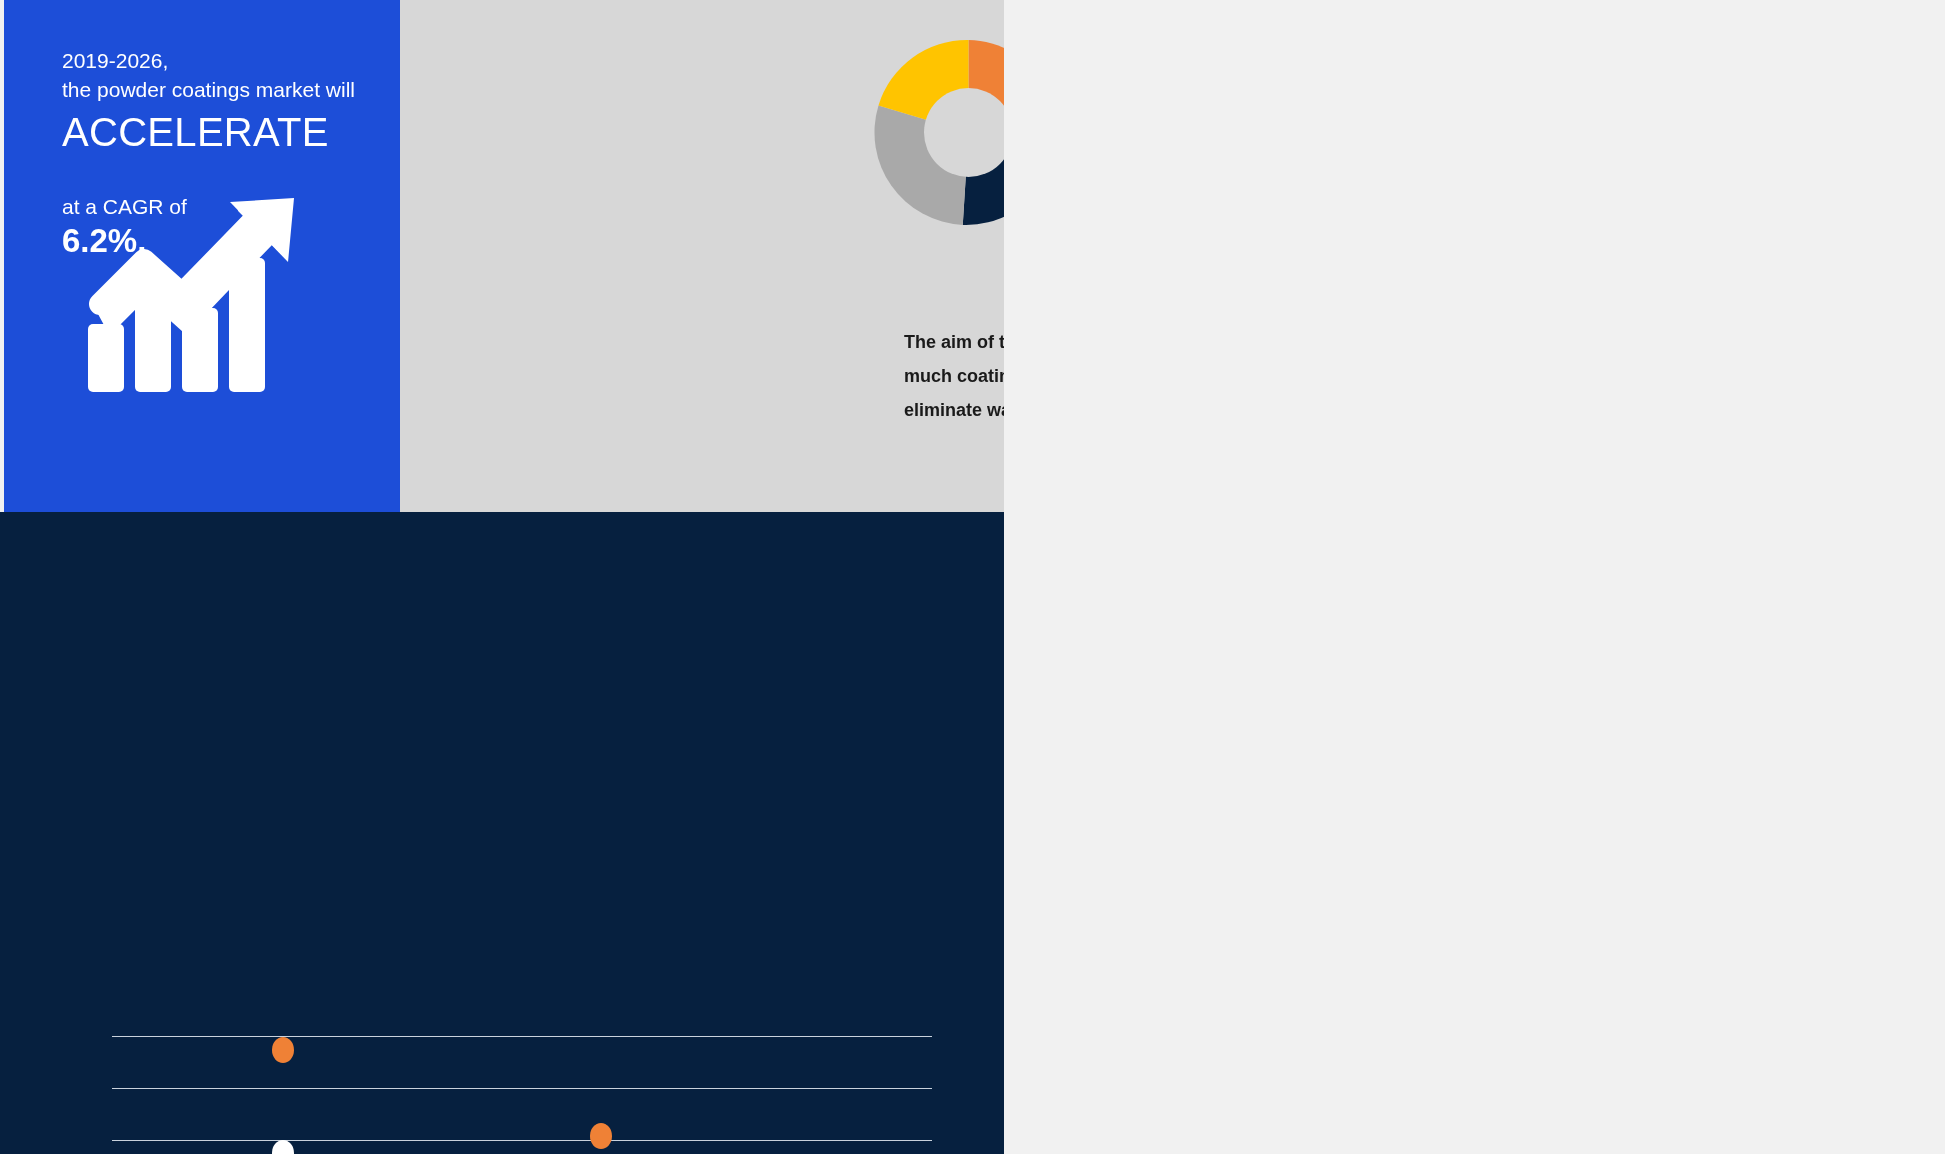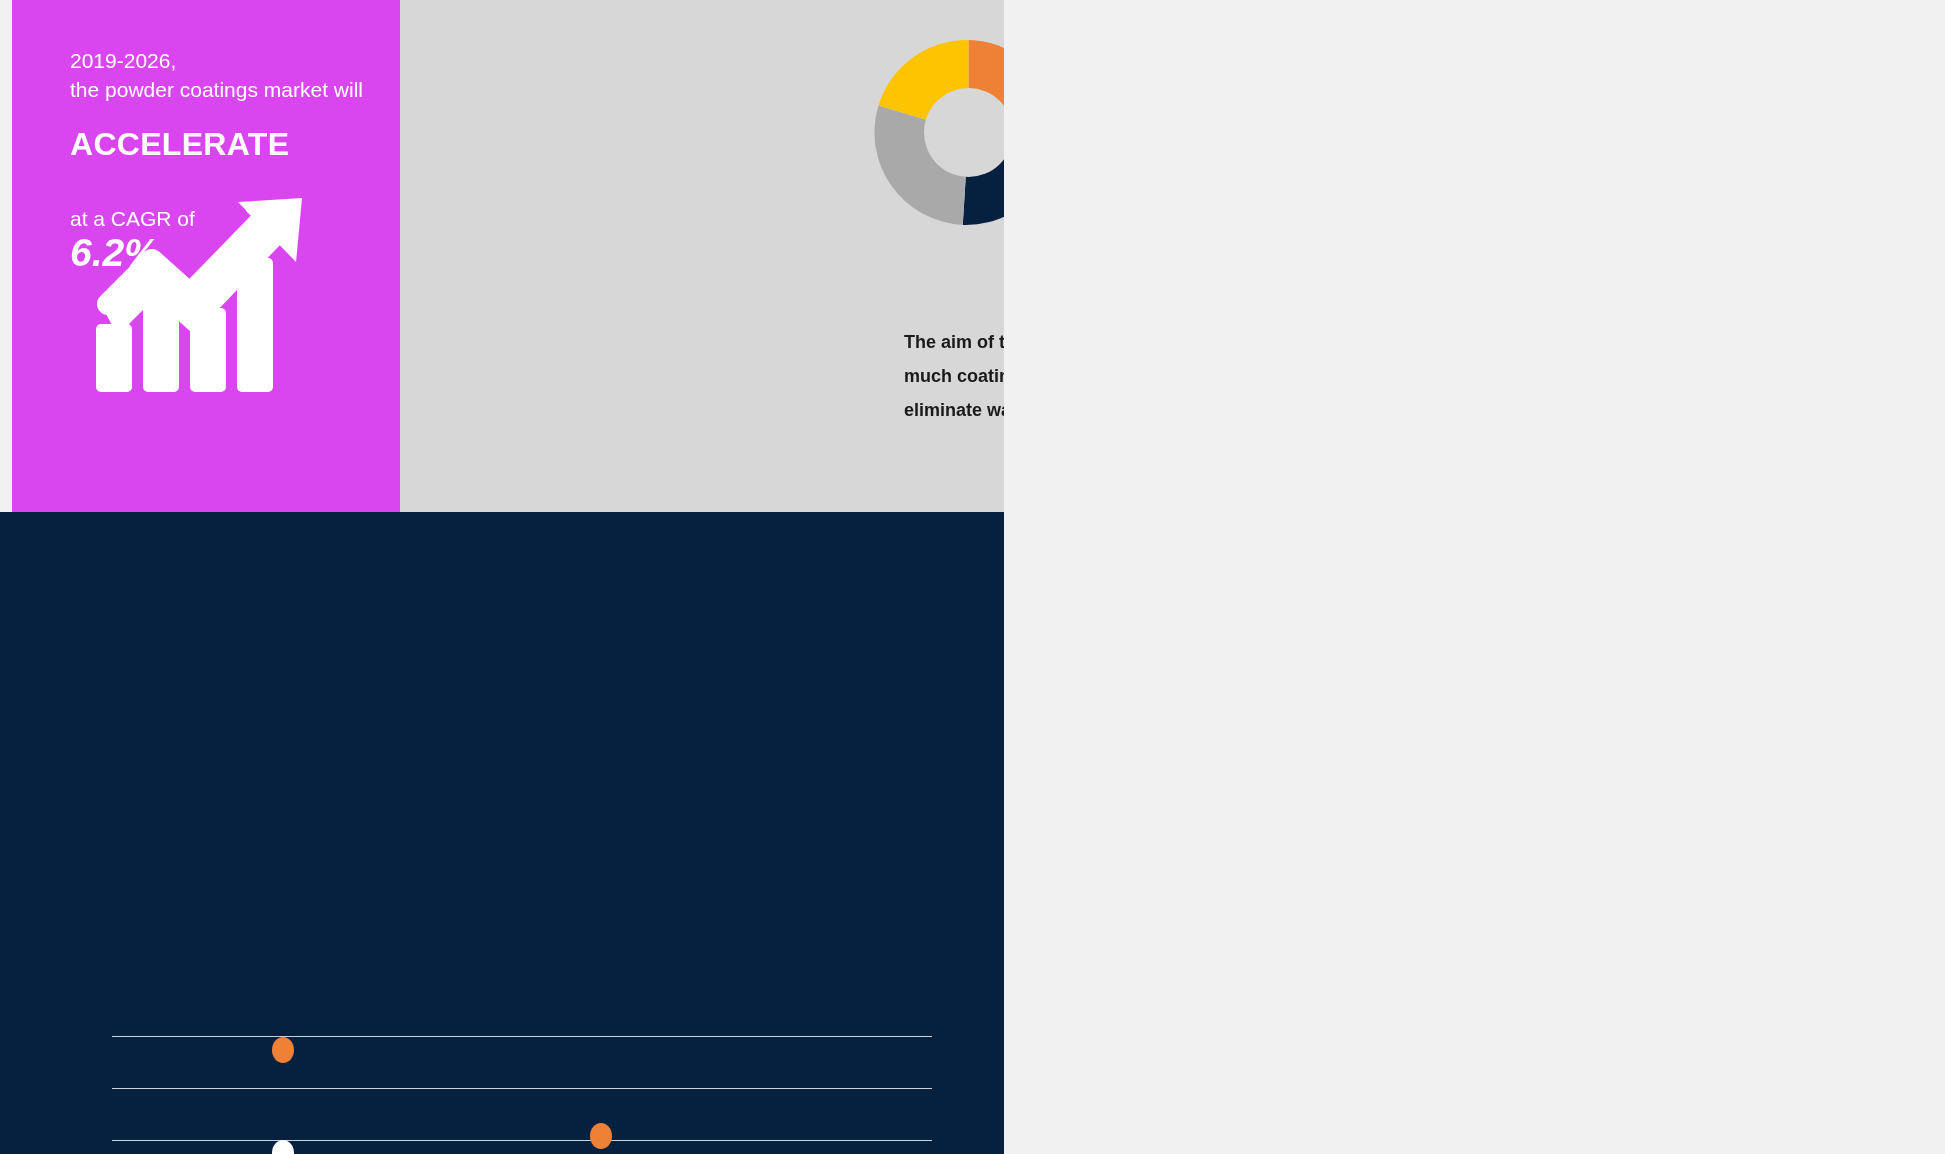--- a/index.html
+++ b/index.html
@@ -7,45 +7,45 @@
   body {
     font-family: "Liberation Sans", sans-serif;
     background:#f1f1f1;
     position:relative;
     overflow:hidden;
   }
   .page { position:relative; width:1945px; height:1154px; }
 
   
   .panel-orange {
-    position:absolute; left:12px; top:0; width:400px; height:512px;
-    background:#d946ef;
+    position:absolute; left:4px; top:0; width:400px; height:512px;
+    background:#1d4ed8;
   }
   .panel-gray {
     position:absolute; left:400px; top:0; width:604px; height:512px;
     background:#d7d7d7;
   }
   .panel-navy {
     position:absolute; left:0; top:512px; width:1004px; height:642px;
     background:#06203f;
   }
   .panel-light {
     position:absolute; left:1004px; top:0; width:941px; height:1154px;
     background:#f1f1f1;
   }
 
   
   .accel-text { position:absolute; left:58px; top:46px; width:320px; color:#fff; }
   .accel-line1 { font-size:21px; line-height:29px; font-weight:400; }
   .accel-big {
-    font-size:32px; font-weight:700; letter-spacing:0.3px;
-    line-height:48px; margin-top:16px; margin-bottom:2px;
+    font-size:40px; font-weight:400; letter-spacing:0.3px;
+    line-height:48px; margin-top:4px; margin-bottom:2px;
   }
   .accel-line3 { font-size:21px; line-height:28px; font-weight:400;margin-top:37px; }
-  .accel-pct { font-size:39px; font-weight:700; line-height:40px;font-style:italic; }
+  .accel-pct { font-size:33px; font-weight:700; line-height:40px; }
 
   .growth-icon { position:absolute; left:78px; top:196px; width:215px; height:200px; }
 
   
   .donut-wrap { position:absolute; left:470px; top:34px; width:197px; height:197px; }
   .donut-hole {
     position:absolute; left:54px; top:54px; width:89px; height:89px;
     border-radius:50%; background:#d7d7d7;
   }
 

